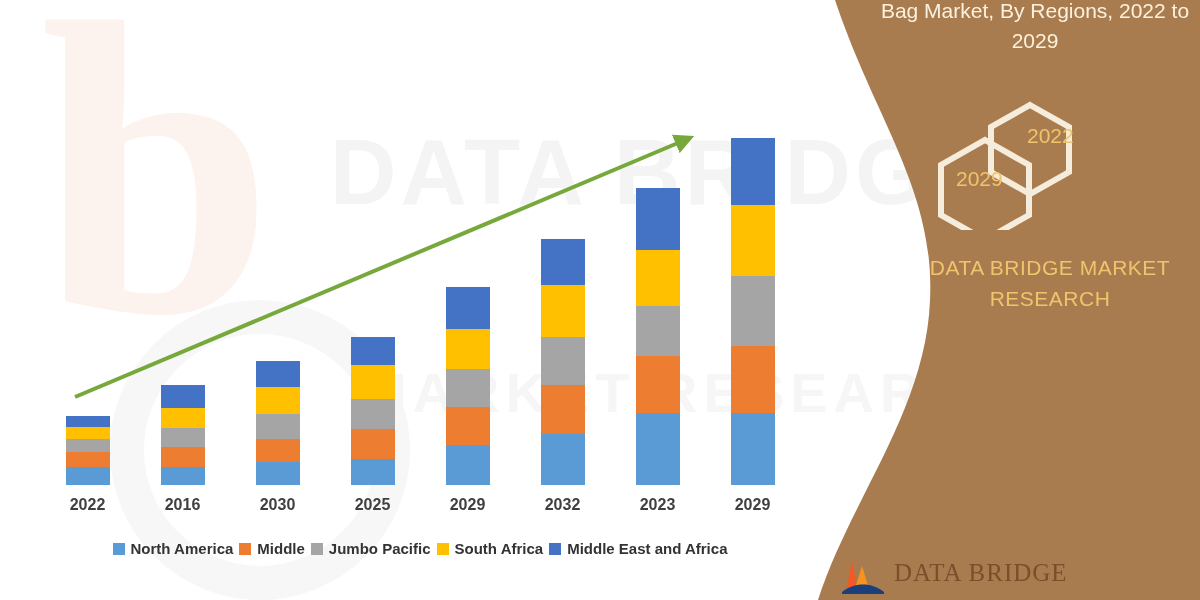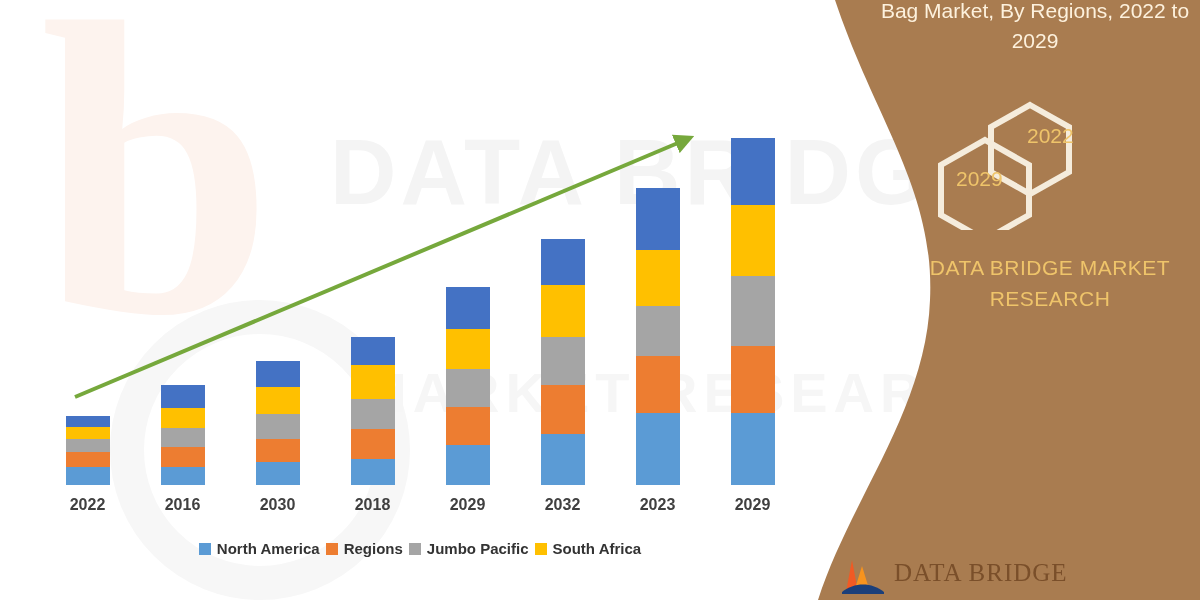--- a/index.html
+++ b/index.html
@@ -354,39 +354,43 @@
             <div class="seg" style="height: 72px; background: rgb(91, 155, 213);"></div>
           </div>
         </div>
       </div>
   </div>
 
   <div class="xaxis" id="xaxis-container">
       <div class="xtick">2022</div>
       <div class="xtick">2016</div>
       <div class="xtick">2030</div>
-      <div class="xtick">2018</div>
+      <div class="xtick">2025</div>
       <div class="xtick">2029</div>
       <div class="xtick">2032</div>
       <div class="xtick">2023</div>
       <div class="xtick">2029</div>
     </div>
 
   <div class="legend" id="legend-container">
       <div class="legend-item">
         <span class="legend-swatch" style="background: rgb(91, 155, 213);"></span>
         <span class="legend-label">North America</span>
       </div>
       <div class="legend-item">
         <span class="legend-swatch" style="background: rgb(237, 125, 49);"></span>
-        <span class="legend-label">Regions</span>
+        <span class="legend-label">Middle</span>
       </div>
       <div class="legend-item">
         <span class="legend-swatch" style="background: rgb(165, 165, 165);"></span>
         <span class="legend-label">Jumbo Pacific</span>
       </div>
       <div class="legend-item">
         <span class="legend-swatch" style="background: rgb(255, 192, 0);"></span>
         <span class="legend-label">South Africa</span>
       </div>
+      <div class="legend-item">
+        <span class="legend-swatch" style="background: rgb(68, 114, 196);"></span>
+        <span class="legend-label">Middle East and Africa</span>
+      </div>
     </div>
 
 </div>
 
 </body></html>

